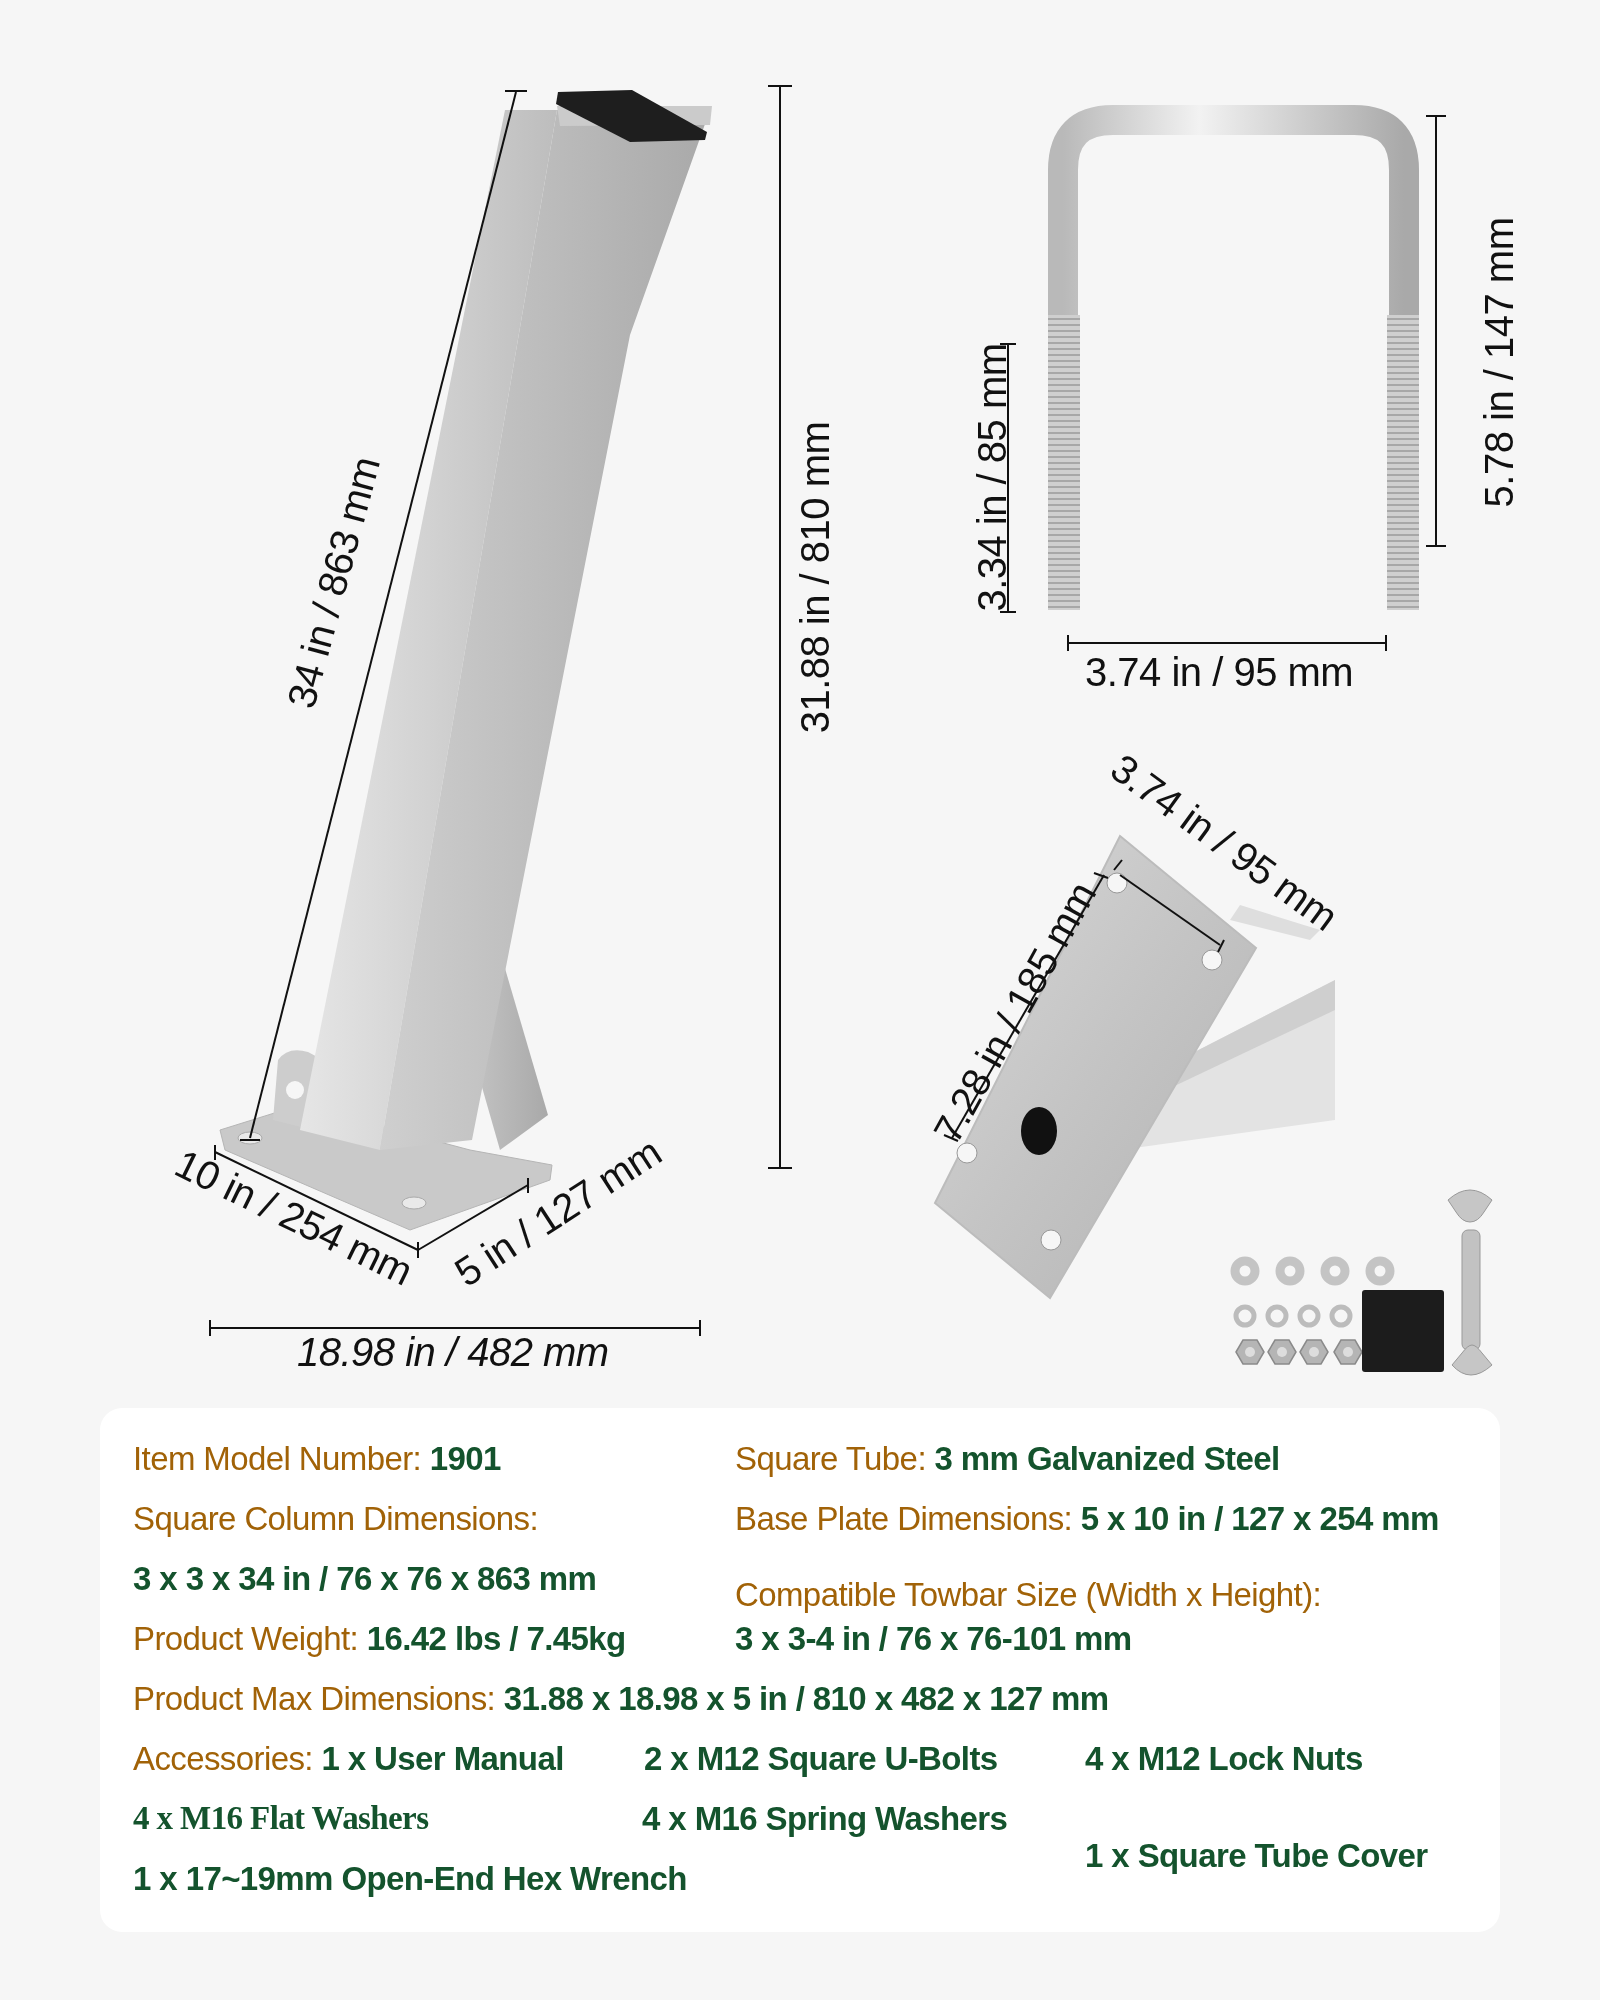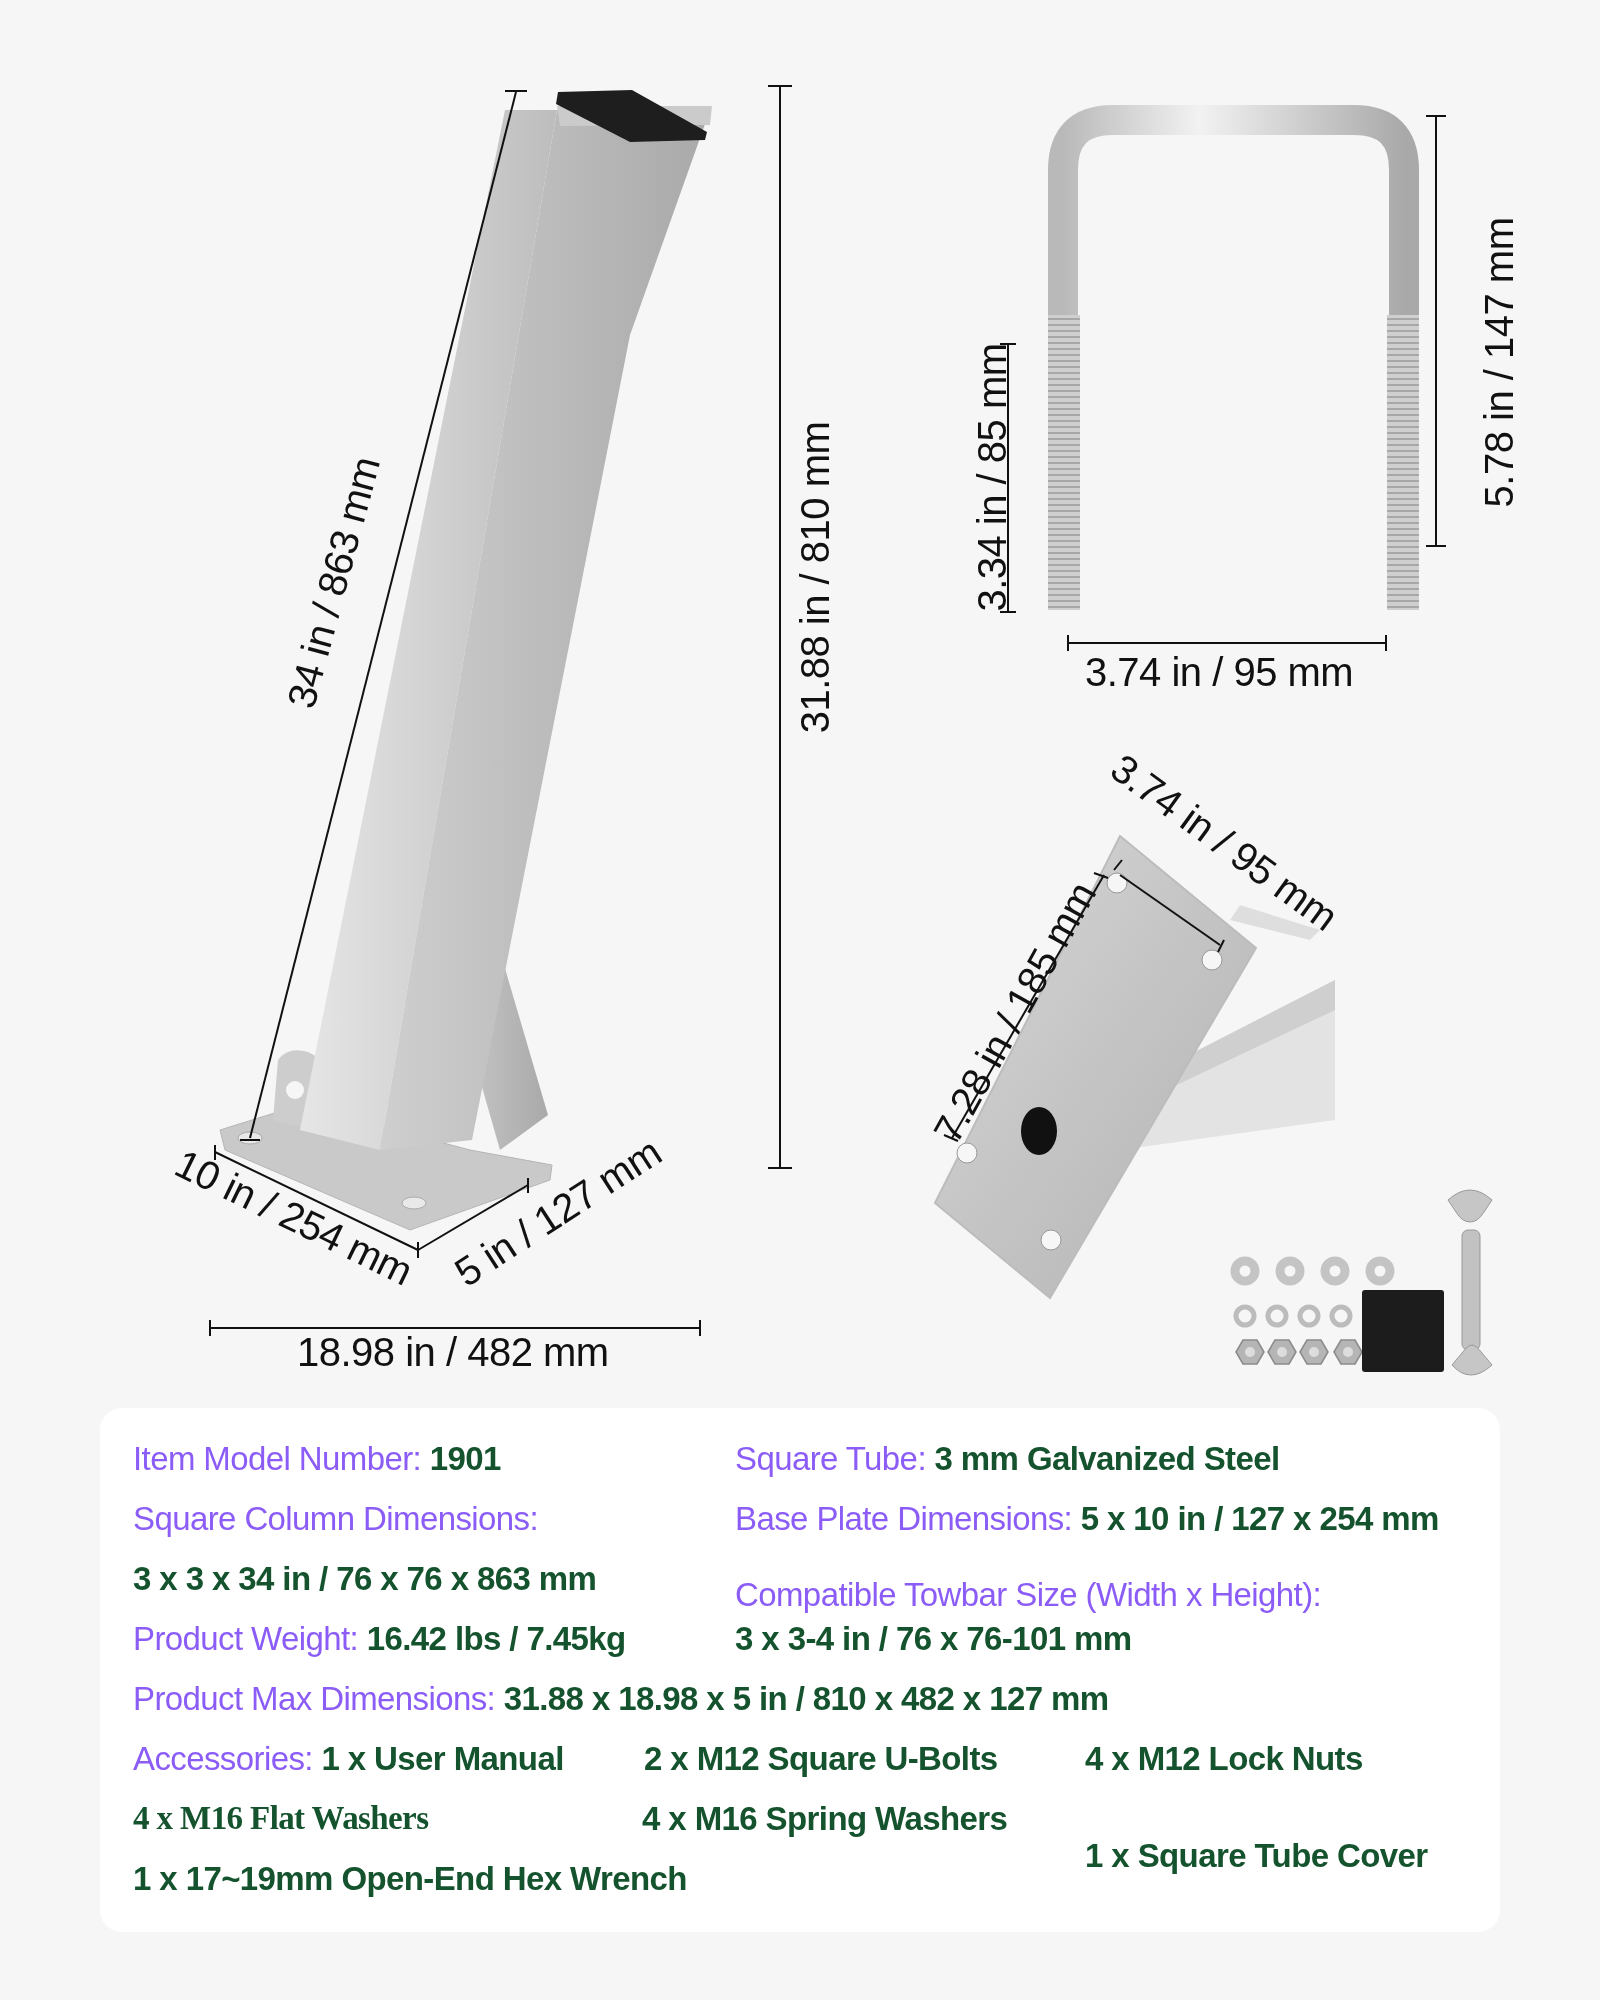--- a/index.html
+++ b/index.html
@@ -15,21 +15,21 @@
   }
   svg.art { position: absolute; left: 0; top: 0; }
 
   .spec-card {
     position: absolute; left: 100px; top: 1408px; width: 1400px; height: 524px;
     background: #ffffff; border-radius: 22px;
   }
   .spec-line {
     position: absolute; font-size: 33px; white-space: nowrap; letter-spacing: -0.6px;
   }
-  .lbl { color: #8b5cf6; }
+  .lbl { color: #a16207; }
   .val { color: #14532d; font-weight: bold; }
 </style>
 </head>
 <body>
 
 <svg class="art" width="1600" height="1400" viewBox="0 0 1600 1400">
   <defs>
     <linearGradient id="steelA" x1="0" y1="0" x2="1" y2="0">
       <stop offset="0" stop-color="#e6e6e6"></stop>
       <stop offset="0.5" stop-color="#d2d2d2"></stop>
@@ -159,21 +159,21 @@
       <path d="M1448,1200 q22,-20 44,0 l-8,12 q-6,10 -14,10 q-8,0 -14,-10 z" fill="#c6c6c6" stroke="#999"></path>
       <path d="M1452,1365 q18,20 40,0 l-10,-12 q-6,-8 -10,-8 q-4,0 -10,8 z" fill="#c6c6c6" stroke="#999"></path>
     </g>
   </g>
 </svg>
 
 <div class="dim-label" style="left:205px; top:560px; transform: rotate(-75deg);">34 in / 863 mm</div>
 <div class="dim-label" style="left:660px; top:555px; transform: rotate(-90deg);">31.88 in / 810 mm</div>
 <div class="dim-label" style="left:165px; top:1195px; transform: rotate(26deg);">10 in / 254 mm</div>
 <div class="dim-label" style="left:440px; top:1190px; transform: rotate(-33deg);">5 in / 127 mm</div>
-<div class="dim-label" style="left:297px; top:1330px;">18.98 in / 482 mm</div>
+<div class="dim-label" style="left:297px; top:1330px;font-style:italic;">18.98 in / 482 mm</div>
 
 <div class="dim-label" style="left:1355px; top:340px; transform: rotate(-90deg);">5.78 in / 147 mm</div>
 <div class="dim-label" style="left:858px; top:455px; transform: rotate(-90deg);">3.34 in / 85 mm</div>
 <div class="dim-label" style="left:1085px; top:650px;">3.74 in / 95 mm</div>
 
 <div class="dim-label" style="left:1090px; top:820px; transform: rotate(36deg);">3.74 in / 95 mm</div>
 <div class="dim-label" style="left:870px; top:990px; transform: rotate(-61deg);">7.28 in / 185 mm</div>
 
 <div class="spec-card"></div>
 

